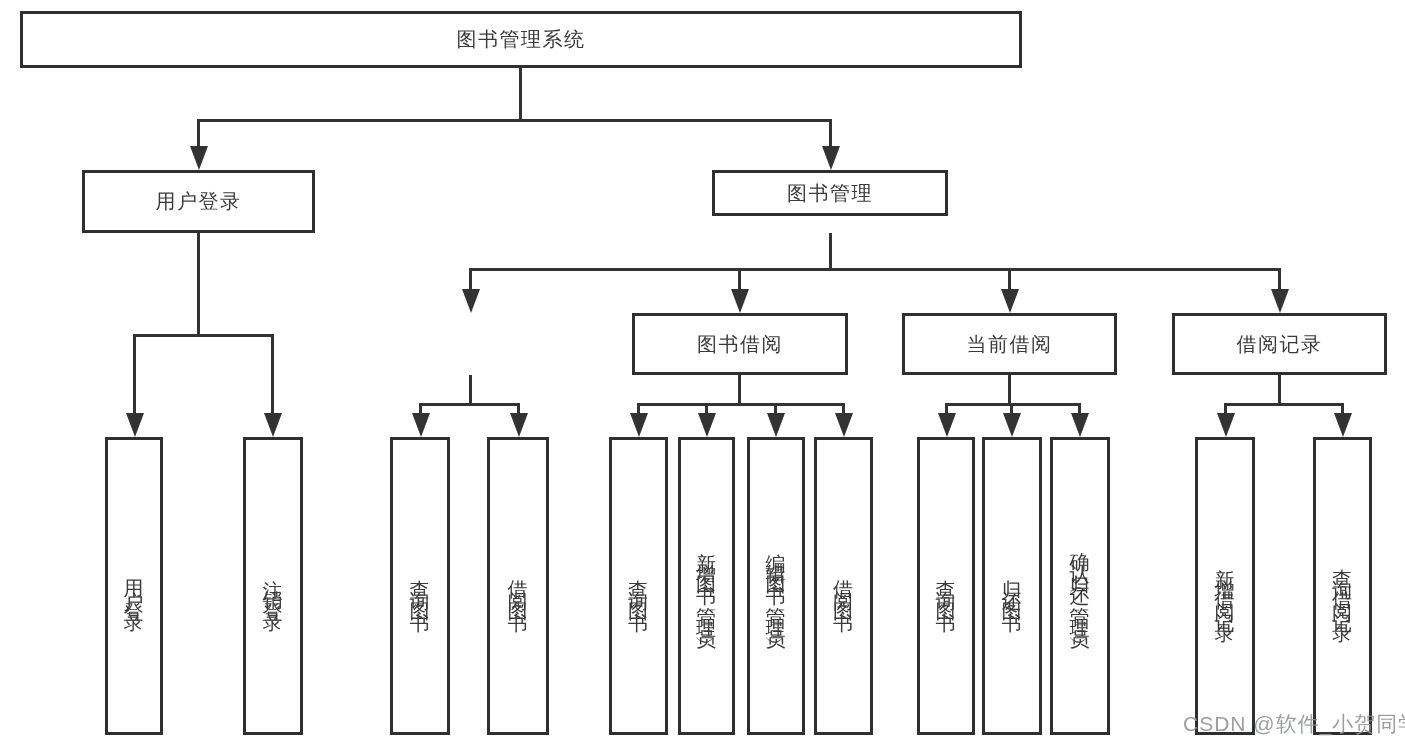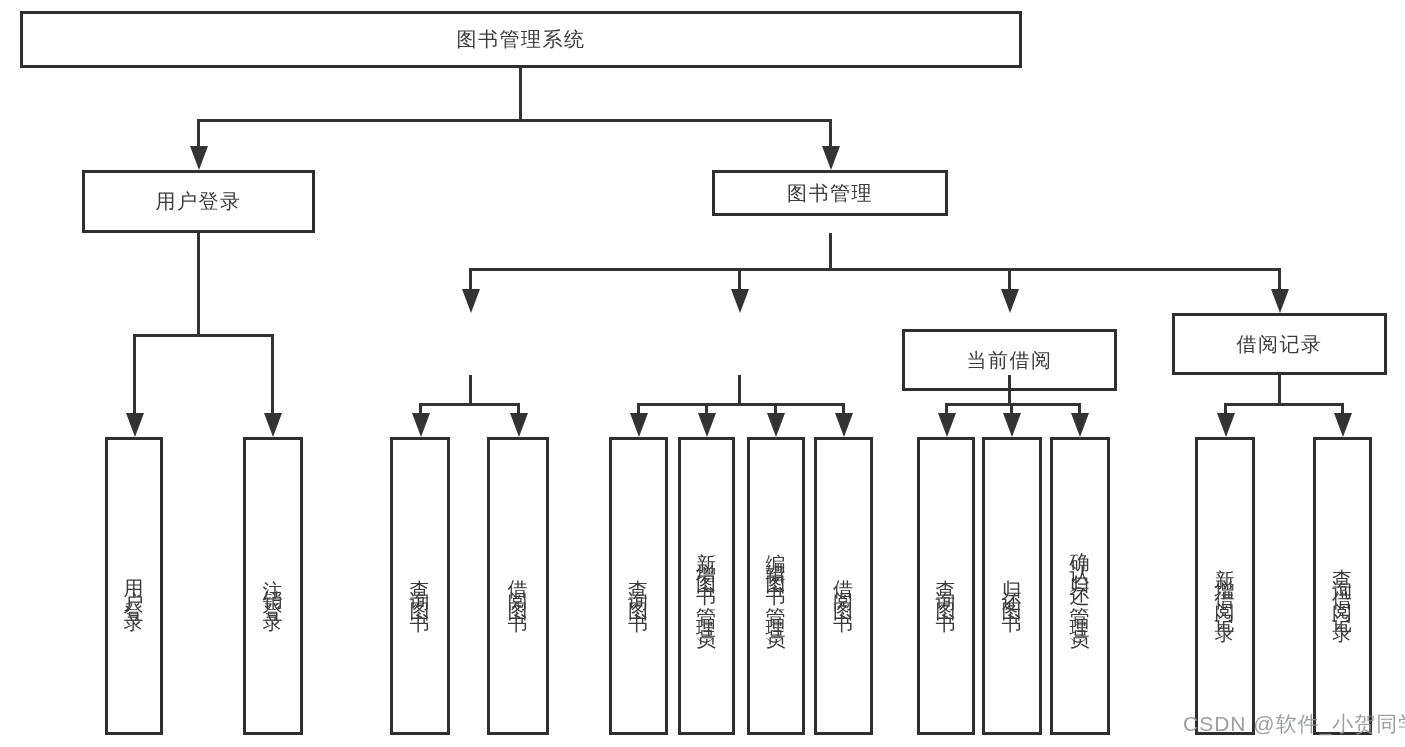--- a/index.html
+++ b/index.html
@@ -41,21 +41,24 @@
     <span>图书管理系统</span>
   </div>
 
   <div class="n" style="left:82px;top:170px;width:233px;height:63px;">
     <span>用户登录</span>
   </div>
   <div class="n" style="left:712px;top:170px;width:236px;height:46px;">
     <span>图书管理</span>
   </div>
 
-  <div class="n" style="left:902px;top:329px;width:215px;height:62px;">
+  <div class="n" style="left:632px;top:313px;width:216px;height:62px;">
+    <span>图书借阅</span>
+  </div>
+  <div class="n" style="left:902px;top:313px;width:215px;height:62px;">
     <span>当前借阅</span>
   </div>
   <div class="n" style="left:1172px;top:313px;width:215px;height:62px;">
     <span>借阅记录</span>
   </div>
 
   <div class="n nv" style="left:105px;top:437px;width:58px;height:298px;">
     <span class="vtext">用户登录</span>
   </div>
   <div class="n nv" style="left:243px;top:437px;width:60px;height:298px;">

